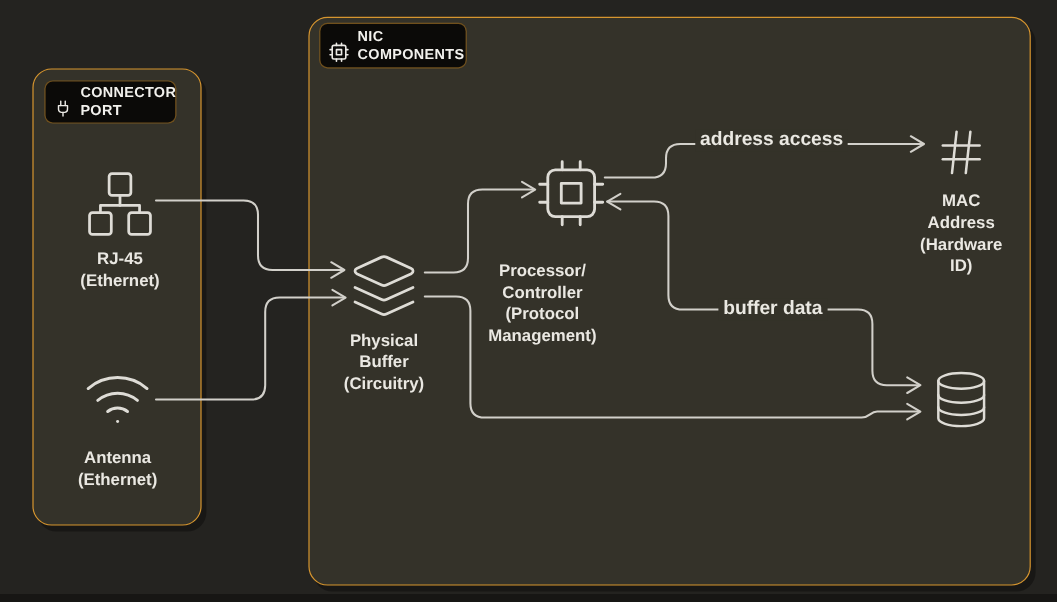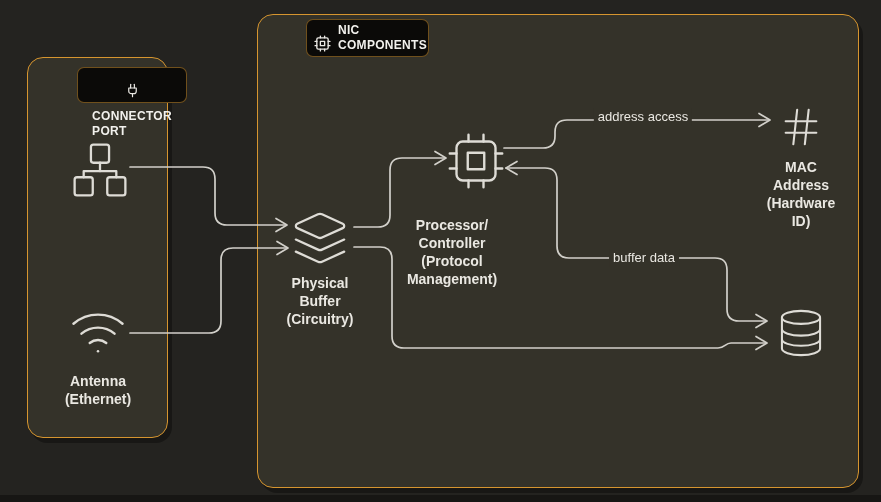--- a/index.html
+++ b/index.html
@@ -18,51 +18,51 @@
     border-radius:16px;
     box-shadow:4px 5px 0 rgba(0,0,0,.33);
     z-index:0;
   }
   .group-label {
     position:absolute; display:flex; align-items:center; gap:7px;
     background: var(--label-bg, #0b0a08);
     border:1px solid rgba(214,149,47,.5);
     border-radius:7px; padding:0 7px;
     color:#f2f1ed; font-weight:bold; font-size:12px; line-height:15px; letter-spacing:.3px;
-    white-space:pre-line; z-index:2;margin-left:40px;
+    white-space:pre-line; z-index:2;
   }
   .group-label svg { flex:0 0 auto; color:#eceae5; }
   .edges { position:absolute; left:0; top:0; z-index:1; }
   .edges path, .edges polyline {
     fill:none; stroke: var(--line, #d2d0ca); stroke-width:1.7;
     stroke-linecap:round; stroke-linejoin:round;
   }
   .node-icon { position:absolute; color:#dedcd6; z-index:2; }
   .node-icon svg { display:block; }
   .node-label {
     position:absolute; width:120px; text-align:center;
     color: var(--text, #eae8e2); font-size:14px; line-height:18px;
     white-space:pre-line; z-index:2;font-weight:bold;
   }
   .edge-label {
     position:absolute; transform:translate(-50%,-50%);
     background: var(--panel-bg, #343229);
-    color: var(--text, #eae8e2); font-size:13px; line-height:16px;
-    padding:1px 4px; white-space:nowrap; z-index:2;
+    color: var(--text, #eae8e2); font-size:16px; line-height:16px;
+    padding:1px 4px; white-space:nowrap; z-index:2;font-weight:bold;
   }
 </style>
 </head>
 <body>
 
 <div class="canvas">
 
   <div class="group-box" style="left:27px; top:57px; width:141px; height:381px;"></div>
   <div class="group-box" style="left:257px; top:14px; width:602px; height:474px;"></div>
 
-  <div class="group-label" style="left:37px; top:67px; width:110px; height:36px;flex-direction:column;">
+  <div class="group-label" style="left:37px; top:67px; width:110px; height:36px;">
     <span>
       <svg width="15" height="15" viewBox="0 0 24 24" fill="none" stroke="currentColor" stroke-width="1.9" stroke-linecap="round" stroke-linejoin="round">
         <path d="M12 22v-5"></path>
           <path d="M9 8V2"></path>
           <path d="M15 8V2"></path>
         <path d="M18 8v5a4 4 0 0 1-4 4h-4a4 4 0 0 1-4-4V8Z"></path>
       </svg>
     </span>
     <span>CONNECTOR
 PORT</span>
@@ -113,20 +113,22 @@
 
   <div class="node-icon" style="left:71px; top:141px;">
     <svg width="58" height="58" viewBox="0 0 24 24" fill="none" stroke="currentColor" stroke-width="0.95" stroke-linecap="round" stroke-linejoin="round">
       <rect x="8.25" y="1.5" width="7.5" height="7.5" rx="1"></rect>
       <rect x="1.5" y="15" width="7.5" height="7.5" rx="1"></rect>
       <rect x="15" y="15" width="7.5" height="7.5" rx="1"></rect>
       <path d="M12 9v3.5"></path>
         <path d="M5.25 15v-2.5h13.5V15"></path>
     </svg>
   </div>
+  <div class="node-label" style="left:40px; top:206px;">RJ-45
+(Ethernet)</div>
 
   <div class="node-icon" style="left:67px; top:299px;">
     <svg width="62" height="62" viewBox="0 0 24 24" fill="none" stroke="currentColor" stroke-width="0.95" stroke-linecap="round" stroke-linejoin="round">
       <path d="M2.5 9.6a14.5 14.5 0 0 1 19 0"></path>
       <path d="M5.6 13.4a10 10 0 0 1 12.8 0"></path>
       <path d="M8.8 17a5.2 5.2 0 0 1 6.4 0"></path>
       <path d="M12 20.2h.01"></path>
     </svg>
   </div>
   <div class="node-label" style="left:38px; top:372px;">Antenna

